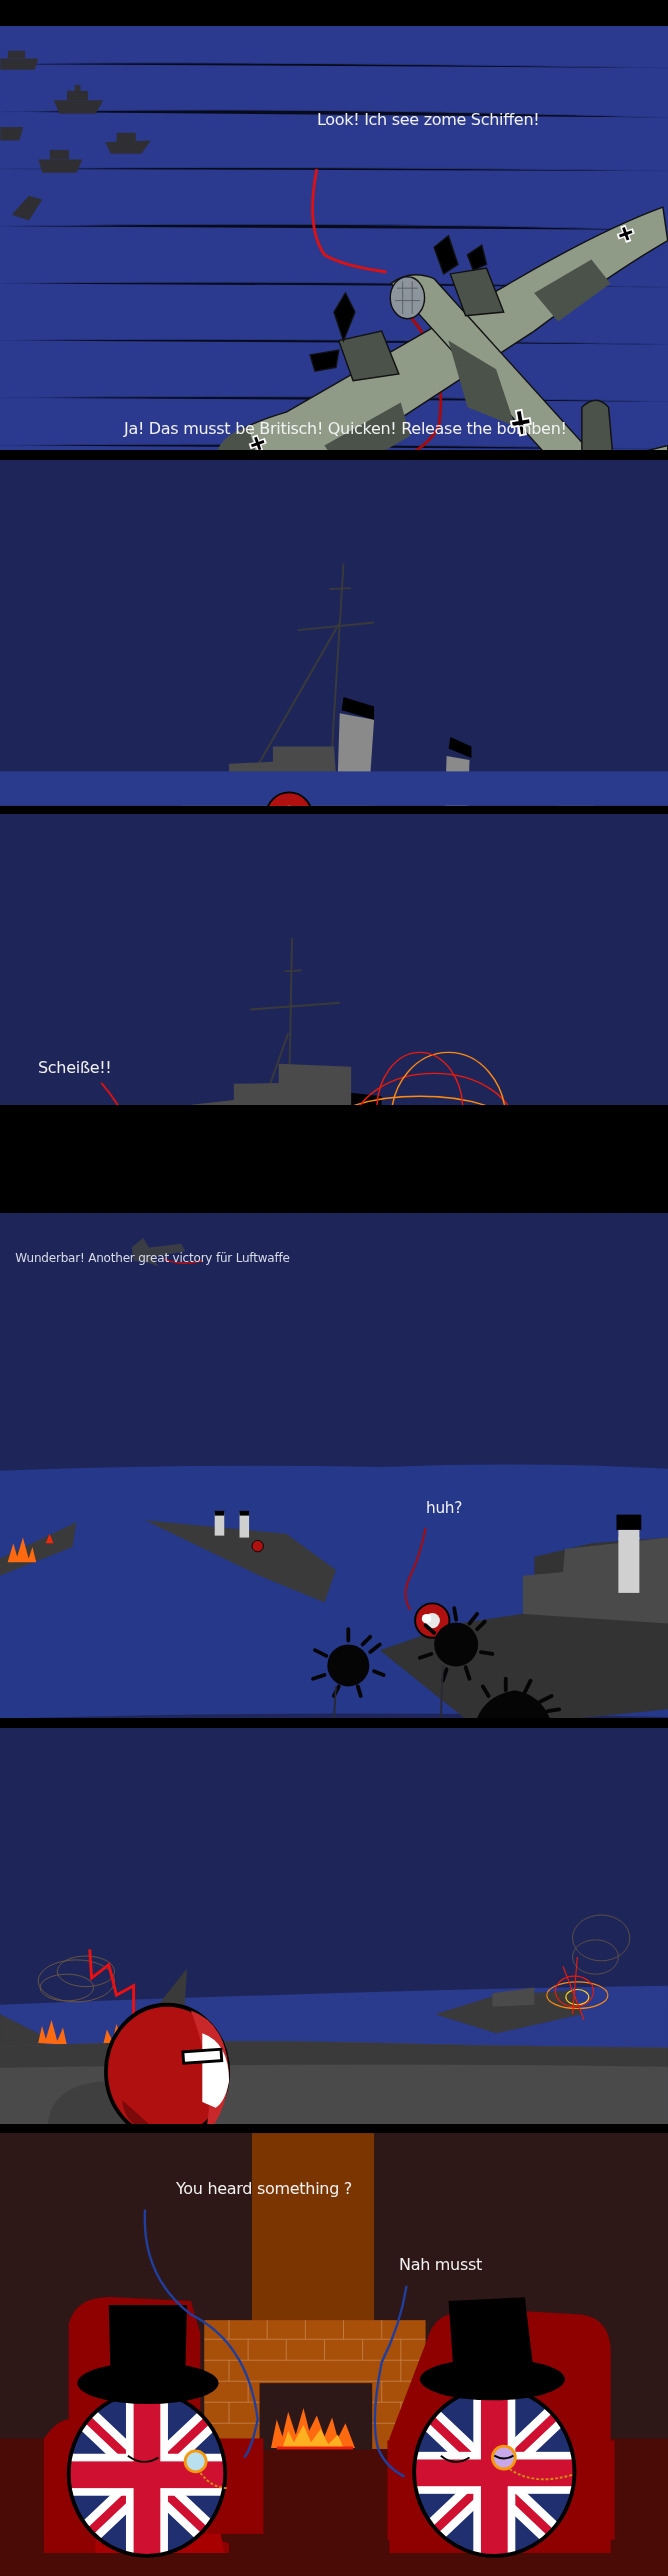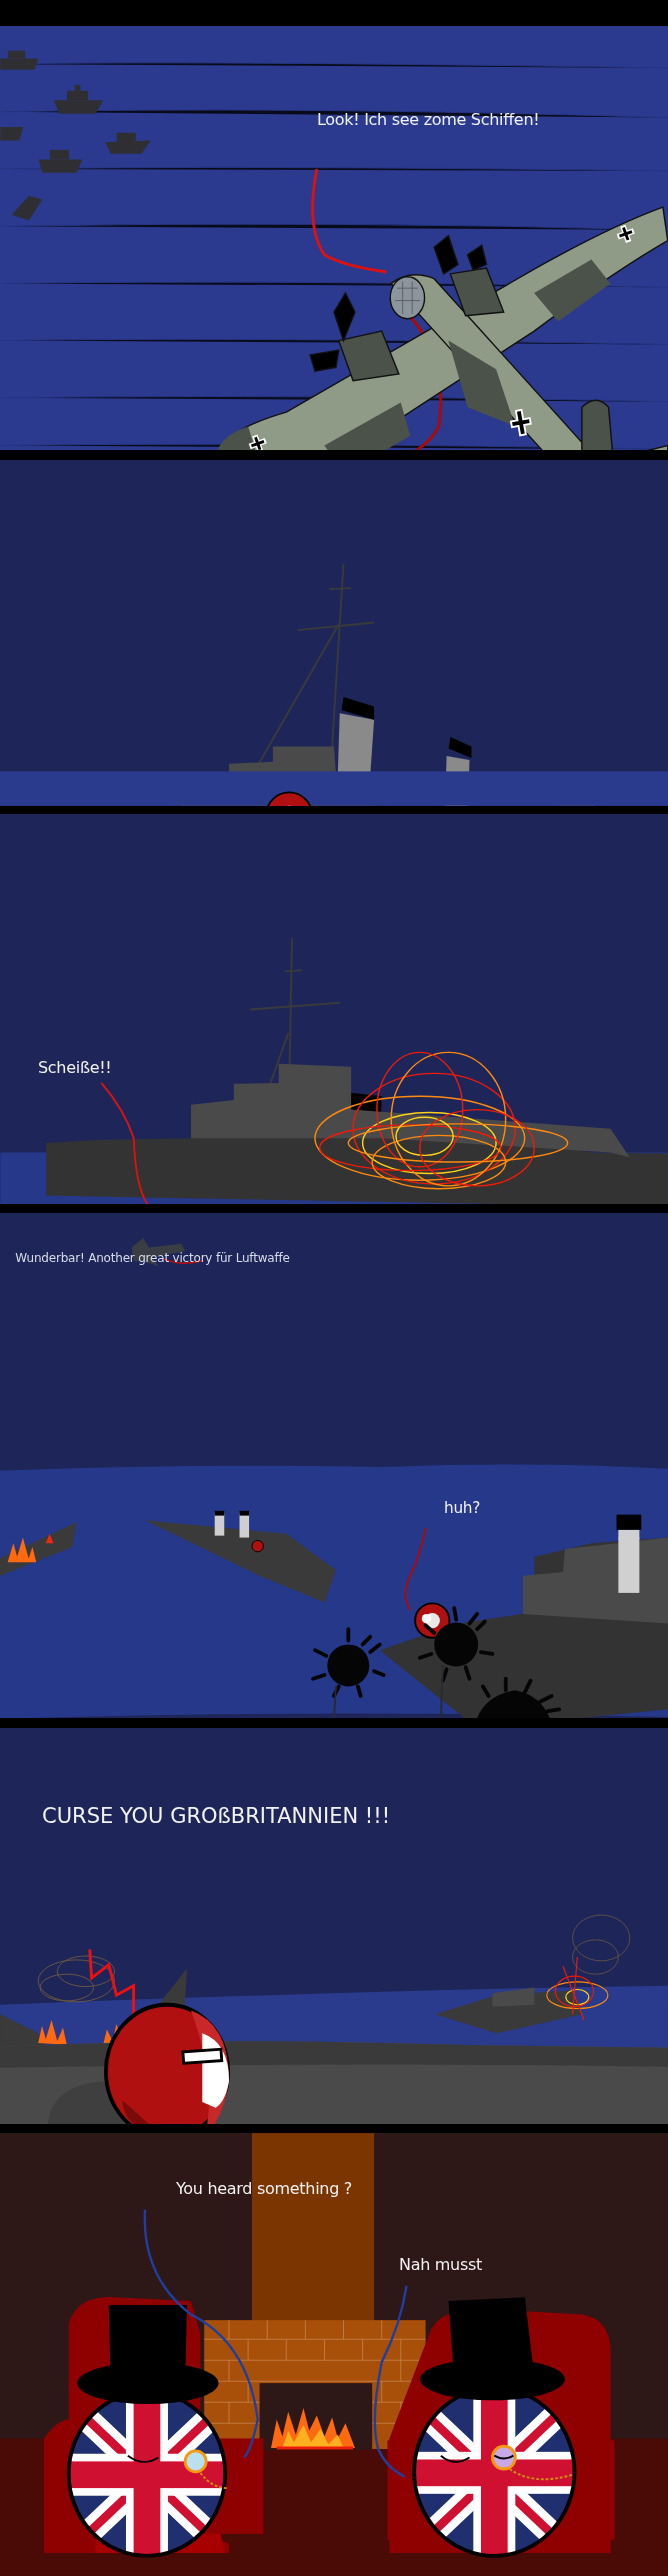--- a/index.html
+++ b/index.html
@@ -87,20 +87,21 @@
         </g>
       <g transform="translate(656,218) rotate(-20)">
           <rect x="-9" y="-3" width="18" height="6" fill="#fff"></rect>
           <rect x="-3" y="-9" width="6" height="18" fill="#fff"></rect>
           <rect x="-7" y="-1.5" width="14" height="3" fill="#000"></rect>
           <rect x="-1.5" y="-7" width="3" height="14" fill="#000"></rect>
         </g>
     </g>
   </svg>
   <div class="caption cap-md" style="left:317px;top:84px;">Look! Ich see zome Schiffen!</div>
+  <div class="caption cap-md" style="left:124px;top:393px;">Ja! Das musst be Britisch! Quicken! Release the bomben!</div>
 </div>
 <div class="divider" style="top:450px;height:9.5px;"></div>
 
 <div class="panel" style="top:460px;height:346px;background:#1e2659;">
   <svg class="scene" width="668" height="346" viewBox="0 0 700 362">
 
     <g stroke="#3a3a3a" stroke-width="2" fill="none">
       <path d="M360 108 L348 300"></path>
         <path d="M312 178 L392 170"></path>
         <path d="M345 135 L368 134"></path>
@@ -125,21 +126,21 @@
     <g transform="translate(303,372)">
       <circle r="24" fill="#b01010" stroke="#000" stroke-width="2"></circle>
       <circle r="10" fill="#e8e8e8"></circle>
       <path d="M-18 -4 Q0 -10 18 -4 M-18 2 Q0 -4 18 2" stroke="#111" stroke-width="2" fill="none"></path>
       <path d="M-4 -6 L4 -6 L4 6 L-4 6 Z" fill="none" stroke="#111" stroke-width="1.5"></path>
     </g>
   </svg>
 </div>
 <div class="divider" style="top:806px;height:8.6px;"></div>
 
-<div class="panel" style="top:814px;height:390px;background:#1e2659;">
+<div class="panel" style="top:814px;height:291px;background:#1e2659;">
   <svg class="scene" width="668" height="390" viewBox="0 0 700 409">
     <g stroke="#3a3a3a" stroke-width="2" fill="none">
       <path d="M306 130 L302 340"></path>
         <path d="M262 205 L356 198"></path>
         <path d="M298 165 L316 164"></path>
         <path d="M302 230 L252 370"></path>
     </g>
     <path d="M366 292 L400 296 L398 360 L368 360 Z" fill="#000"></path>
     <path d="M368 325 L398 325 L398 370 L368 370 Z" fill="#8a8a8a"></path>
     <path d="M204 378 L250 376 L250 360 L292 358 L292 340 L370 345 L370 378 L650 418 L660 409 L204 409 Z" fill="#4a4a4a"></path>
@@ -225,21 +226,21 @@
       <path d="M478 426 L476 414 M500 436 L508 428 M504 460 L516 462 M455 440 L446 432 M452 462 L440 466 M488 476 L492 488 M468 478 L464 490 M492 430 L500 420"></path>
       <path d="M500 529 Q510 505 540 500 Q566 505 576 529 Z" stroke="none"></path>
       <path d="M512 506 L506 496 M530 500 L530 488 M550 502 L556 490 M566 512 L578 506 M574 522 L586 520"></path>
     </g>
     <g stroke="#2a2a33" stroke-width="2" fill="none">
       <path d="M352 496 L350 529"></path>
         <path d="M464 474 L462 529"></path>
     </g>
   </svg>
   <div class="caption cap-sm" style="left:15.3px;top:38px;">Wunderbar! Another great victory für Luftwaffe</div>
-  <div class="caption cap-huh" style="left:444px;top:286px;">huh?</div>
+  <div class="caption cap-huh" style="left:426px;top:286px;">huh?</div>
 </div>
 <div class="divider" style="top:1718px;height:9.5px;"></div>
 
 <div class="panel" style="top:1728px;height:396px;background:#1e2659;">
   <svg class="scene" width="668" height="396" viewBox="0 0 700 415">
 
     <path d="M0 290 Q200 282 420 276 Q560 272 700 270 L700 415 L0 415 Z" fill="#2a3a8c"></path>
 
     <path d="M0 300 L40 320 L58 345 L110 345 L150 310 L196 252 L190 345 L100 355 L0 340 Z" fill="#3a3a3a"></path>
     <g stroke="#8a6a3a" stroke-width="1" fill="none" opacity="0.7">
@@ -272,21 +273,20 @@
     <path d="M94 232 L96 262 L114 248 L122 280 L140 270 L140 300 L160 296 L162 320 L176 322 L178 345" fill="none" stroke="#ee1010" stroke-width="3"></path>
 
     <g>
       <ellipse cx="175" cy="360" rx="64" ry="70" fill="#b01010" stroke="#000" stroke-width="4"></ellipse>
       <path d="M128 390 Q130 420 170 428 Q140 400 128 390 Z" fill="#7a0a0a"></path>
       <path d="M200 296 Q240 310 240 370 Q234 410 215 426 Q228 370 200 296 Z" fill="#c8282a"></path>
       <path d="M212 320 Q240 330 240 370 Q236 392 226 398 L212 392 Z" fill="#fff"></path>
       <rect x="192" y="338" width="40" height="12" fill="#fff" stroke="#000" stroke-width="3" transform="rotate(-4 212 344)"></rect>
     </g>
   </svg>
-  <div class="caption cap-lg" style="left:42px;top:76px;">CURSE YOU GROßBRITANNIEN !!!</div>
 </div>
 <div class="divider" style="top:2124px;height:9.5px;"></div>
 
 <div class="panel" style="top:2133px;height:443px;background:#2e1717;">
   <svg class="scene" width="668" height="443" viewBox="0 0 700 464">
 
     <rect x="0" y="320" width="700" height="144" fill="#4a0a05"></rect>
 
     <rect x="264" y="0" width="128" height="200" fill="#7a3500"></rect>
 

